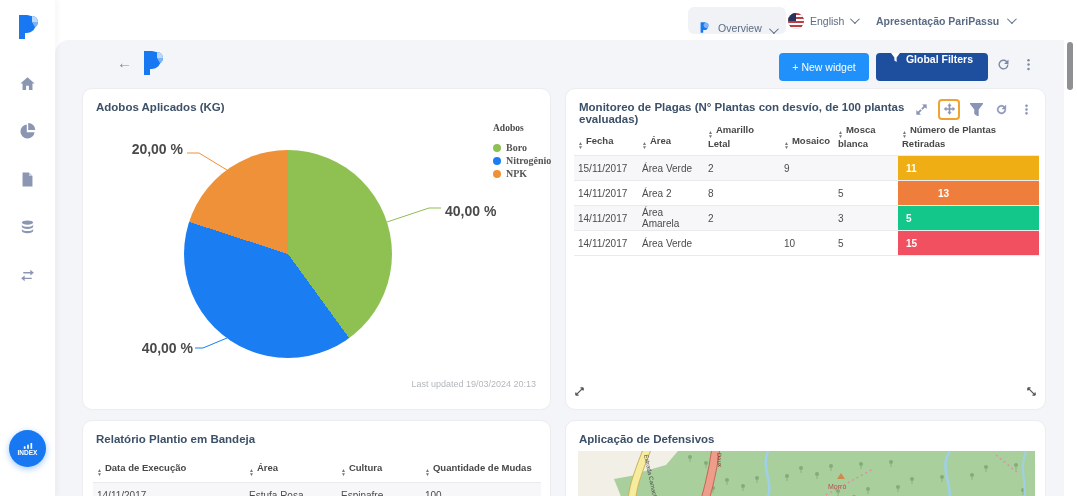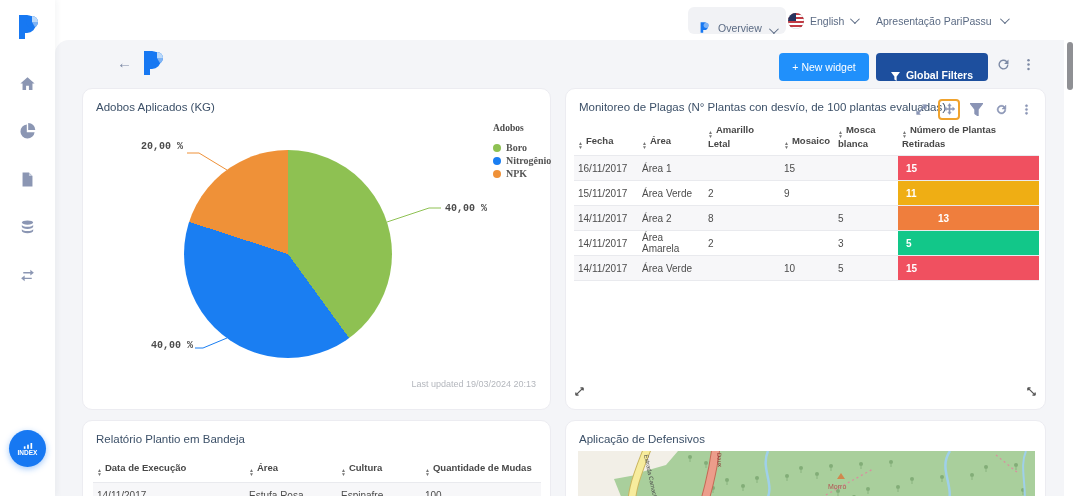--- a/index.html
+++ b/index.html
@@ -24,59 +24,59 @@
   .topbar { position:absolute; left:55px; top:0; width:1009px; height:40px; background:#fff; z-index:20; }
   .ov-pill { position:absolute; left:633px; top:7px; height:27px; padding:0 10px; background:#f1f2f5;
     border-radius:6px; display:flex; align-items:flex-end; gap:7px; cursor:pointer; }
   .ov-pill .lbl, .lang .lbl, .user .lbl { font-size:10.5px; color:#5b6b84; }
   .chev { width:7px; height:7px; border-right:1.5px solid #5b6b84; border-bottom:1.5px solid #5b6b84;
     transform:rotate(45deg) translateY(-2px); display:inline-block; }
   .lang { position:absolute; left:733px; top:7px; height:27px; display:flex; align-items:center; gap:6px; cursor:pointer; }
   .flag { width:16px; height:16px; border-radius:50%; position:relative; overflow:hidden;
     background:repeating-linear-gradient(#c23b44 0 2px,#fff 2px 4px); box-shadow:inset 0 0 0 .5px rgba(0,0,0,.15);}
   .flag::after { content:""; position:absolute; left:0; top:0; width:8px; height:8px; background:#27335e; }
-  .user { position:absolute; left:821px; top:7px; height:27px; display:flex; align-items:center; gap:8px; cursor:pointer; }
+  .user { position:absolute; left:821px; top:7px; height:27px; display:flex; align-items:center; gap:8px; cursor:pointer;font-weight:bold; }
 
   
   .scrollbar { position:absolute; right:0; top:0; width:13px; height:496px; background:#fff; z-index:40; }
   .scrollbar .thumb { position:absolute; left:3px; top:42px; width:6px; height:48px; background:#8f9094; border-radius:3px; cursor:pointer; }
 
   
   .main { position:absolute; left:55px; top:40px; width:1009px; height:456px; background:#f4f5f8;
     border-top-left-radius:14px; }
 
   .page-head { position:absolute; left:0; top:0; width:100%; height:48px; }
   .back-arrow { position:absolute; left:62px; top:15px; font-size:15px; color:#7d8aa5; cursor:pointer; line-height:15px;}
   .head-logo { position:absolute; left:83px; top:8px; width:30px; height:30px; cursor:pointer;}
   .page-title { position:absolute; left:122px; top:16px; font-size:13px; color:#3c4859; cursor:pointer; }
   .page-title .chev { border-color:#3c4859; margin-left:10px; }
   .btn-new { position:absolute; left:724px; top:13px; width:90px; height:28px; background:#2090fb; color:#fff;
     border:none; border-radius:4px; font-size:10.5px; cursor:pointer; font-family:"Liberation Sans", sans-serif;}
   .btn-filters { position:absolute; left:821px; top:13px; width:112px; height:28px; background:#1d4f9e; color:#fff;
     border:none; border-radius:4px; font-size:10.5px; font-weight:bold; cursor:pointer;
-    display:flex; align-items:flex-end; justify-content:center; gap:6px; font-family:"Liberation Sans", sans-serif;}
+    display:flex; align-items:flex-start; justify-content:center; gap:6px; font-family:"Liberation Sans", sans-serif;}
   .funnel { width:9px; height:9px; fill:#fff; }
   .hd-ic { position:absolute; top:17px; cursor:pointer; }
   .hd-ic svg { width:15px; height:15px; fill:#7d8aa5; }
   .hd-refresh { left:941px; } .hd-kebab { left:966px; }
 
   
   .card { position:absolute; background:#fff; border-radius:10px; border:1px solid #ececf1; }
-  .card h3 { font-size:11.5px; color:#3c5068; font-weight:normal; }
+  .card h3 { font-size:11.5px; color:#3c5068; font-weight:bold; }
   .card1 { left:27px; top:48px; width:469px; height:322px; }
   .card2 { left:510px; top:48px; width:481px; height:322px; }
   .card3 { left:27px; top:380px; width:469px; height:110px; }
   .card4 { left:510px; top:380px; width:481px; height:110px; }
   .card h3.pad { position:absolute; left:13px; top:12px; }
 
   
   .pie-wrap { position:absolute; left:0; top:0; width:469px; height:322px; }
   .pie { position:absolute; left:101px; top:61px; width:208px; height:208px; border-radius:50%; cursor:pointer;}
   .pie-lines { position:absolute; left:0; top:0; width:469px; height:322px; pointer-events:none; }
-  .pie-label { position:absolute; font-size:10px; font-weight:bold; color:#4a4a4a;font-family:Liberation Mono, monospace; }
+  .pie-label { position:absolute; font-size:14px; font-weight:bold; color:#4a4a4a; }
   .pl-orange { left:28px; top:52px; width:72px; text-align:right; }
   .pl-green  { left:362px; top:114px; width:72px; }
   .pl-blue   { left:38px; top:251px; width:72px; text-align:right; }
   .legend { position:absolute; left:410px; top:34px;font-family:Liberation Serif, serif; }
   .legend-title { font-size:9.5px; font-weight:bold; color:#4a4a4a; margin-bottom:9px; }
   .legend-item { display:flex; align-items:center; gap:5px; margin-bottom:2px; cursor:pointer; }
   .legend-item .dot { width:8px; height:8px; border-radius:50%; }
   .legend-item .txt { font-size:10px; font-weight:bold; color:#555; }
   .updated { position:absolute; right:14px; bottom:20px; font-size:9px; color:#b4b7bd; }
 
@@ -319,28 +319,20 @@
                   <span>▼</span>
                 </span>Mosca blanca</th>
               <th><span class="sorter">
                   <span>▲</span>
                   <span>▼</span>
                 </span>Número de Plantas Retiradas</th>
             </tr>
           </thead>
         <tbody id="mon-rows">
             <tr>
-              <td>16/11/2017</td>
-              <td>Área 1</td>
-              <td></td>
-              <td>15</td>
-              <td></td>
-              <td class="badge" style="background: rgb(240, 80, 96);">15</td>
-            </tr>
-            <tr>
               <td>15/11/2017</td>
               <td>Área Verde</td>
               <td>2</td>
               <td>9</td>
               <td></td>
               <td class="badge" style="background: rgb(239, 174, 20);">11</td>
             </tr>
             <tr>
               <td>14/11/2017</td>
               <td>Área 2</td>

